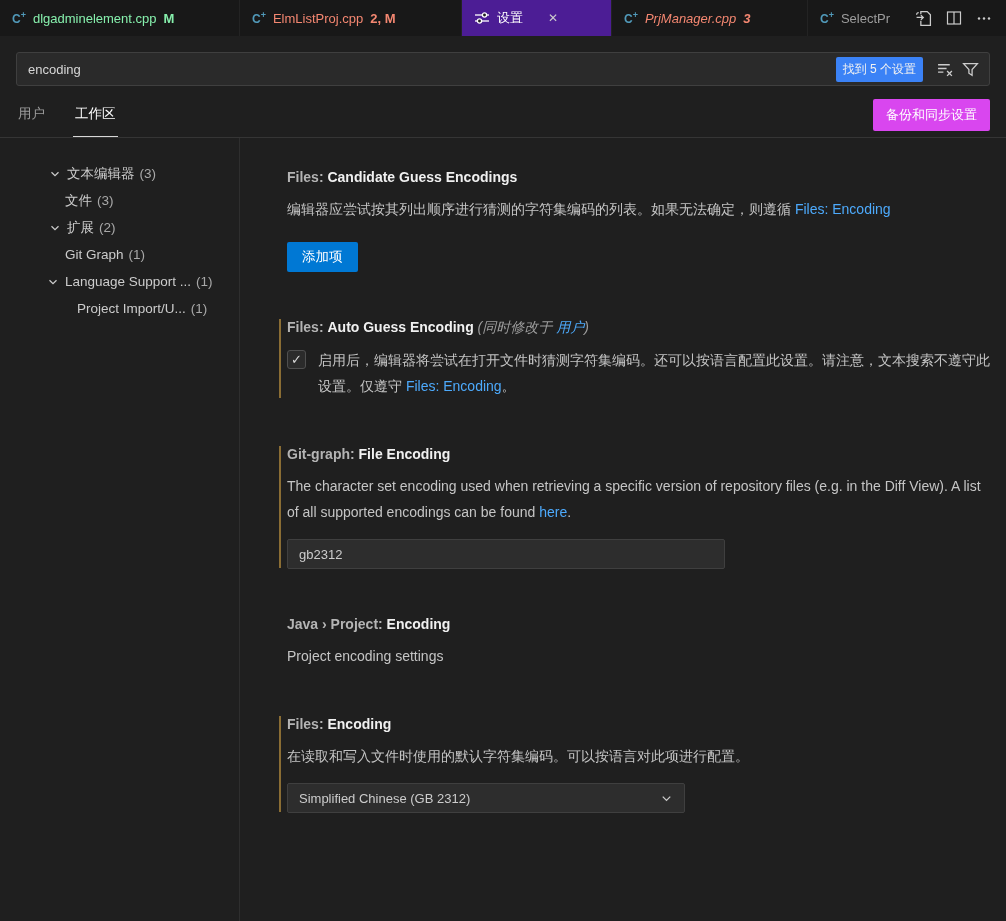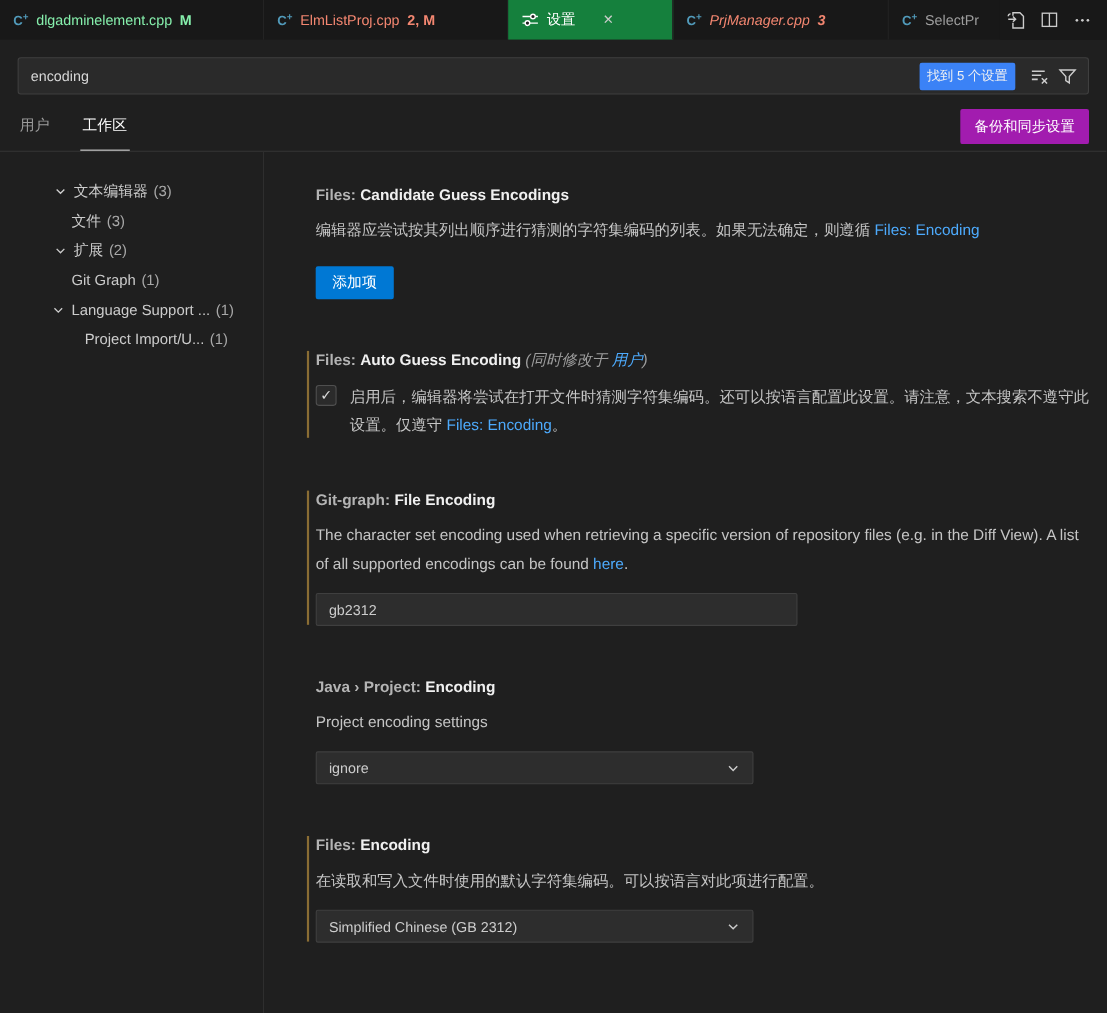--- a/index.html
+++ b/index.html
@@ -13,21 +13,21 @@
 
   
   .tabbar { height:36px; background:#181818; display:flex; align-items:stretch; flex:0 0 auto; }
   .tab {
     display:flex; align-items:center; gap:7px; padding:0 12px;
     border-right:1px solid #232323; color:#9d9d9d; cursor:pointer;
     overflow:hidden; white-space:nowrap; flex:0 0 auto;
   }
   .tab.w1 { width:240px; }
   .tab.w2 { width:222px; }
-  .tab.w3 { width:150px; background:#15803d; color:#ffffff; }
+  .tab.w3 { width:150px; background:#4c1d95; color:#ffffff; }
   .tab.w4 { width:196px; }
   .tab.w5 { flex:1 1 auto; border-right:none; }
   .tab-label { overflow:hidden; text-overflow:clip; }
   .tab.gold .tab-label, .tab.gold .tab-badge { color:#86efac; }
   .tab.red .tab-label, .tab.red .tab-badge { color:#f48771; }
   .tab.italic .tab-label, .tab.italic .tab-badge { font-style:italic; }
   .tab-badge { font-weight:600; }
   .cpp-icon { color:#519aba; font-weight:700; font-size:12px; flex:0 0 auto; }
   .cpp-icon sup { font-size:9px; }
   .tab-close { margin-left:14px; color:#cccccc; font-size:12px; padding:2px 4px; border-radius:3px; }
@@ -52,21 +52,21 @@
   .scope-row {
     display:flex; align-items:stretch; padding:0 16px; margin-top:6px;
     border-bottom:1px solid rgba(255,255,255,0.10); height:46px; flex:0 0 auto;
   }
   .scope-tab {
     display:flex; align-items:center; margin-right:26px; color:#9d9d9d;
     cursor:pointer; border-bottom:1px solid transparent; padding:0 2px; font-size:13.5px;
   }
   .scope-tab.active { color:#ffffff; border-bottom-color:#d7d7d7; }
   .sync-btn {
-    margin-left:auto; align-self:center; background:#a21caf; color:#ffffff;
+    margin-left:auto; align-self:center; background:#d946ef; color:#ffffff;
     border:none; border-radius:2px; padding:7px 13px; font-size:13px;
     font-family:Liberation Mono, monospace; cursor:pointer;
   }
 
   
   .body-row { flex:1 1 auto; display:flex; align-items:stretch; overflow:hidden; }
   .toc { width:240px; flex:0 0 auto; border-right:1px solid #2e2e2e; padding-top:22px; }
   .toc-item { display:flex; align-items:center; height:27px; cursor:pointer; color:#cccccc; font-size:13.5px; }
   .toc-item .count { color:#a8a8a8; margin-left:5px; }
   .toc-item .tchev { display:flex; align-items:center; margin-right:5px; color:#cccccc; }
@@ -270,28 +270,20 @@
         <div class="text-input">
           <span>gb2312</span>
         </div>
       </div>
 
       <div class="setting">
         <div class="s-title">
           <span class="s-cat">Java › Project: </span><span class="s-name">Encoding</span>
         </div>
         <div class="s-desc">Project encoding settings</div>
-        <div class="select">
-          <span>ignore</span>
-          <span class="chev">
-              <svg width="15" height="15" viewBox="0 0 16 16" fill="none" stroke="#cccccc" stroke-width="1.4">
-                <polyline points="4,6 8,10 12,6"></polyline>
-              </svg>
-            </span>
-        </div>
       </div>
 
       <div class="setting">
         <div class="modbar"></div>
         <div class="s-title">
           <span class="s-cat">Files: </span><span class="s-name">Encoding</span>
         </div>
         <div class="s-desc">在读取和写入文件时使用的默认字符集编码。可以按语言对此项进行配置。</div>
         <div class="select">
           <span>Simplified Chinese (GB 2312)</span>

